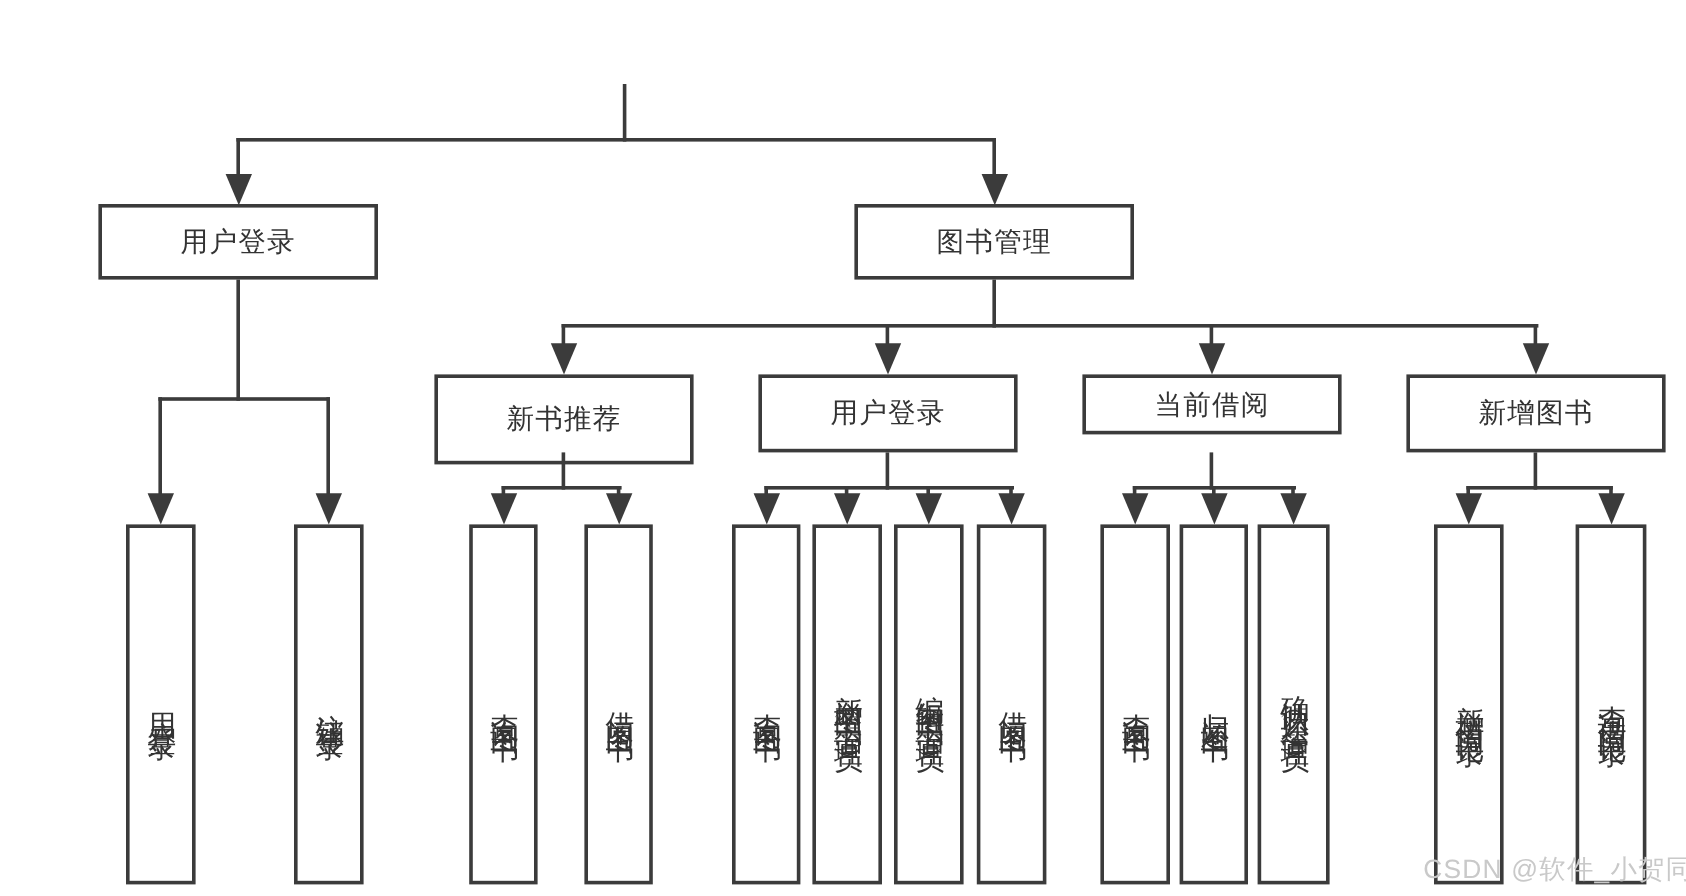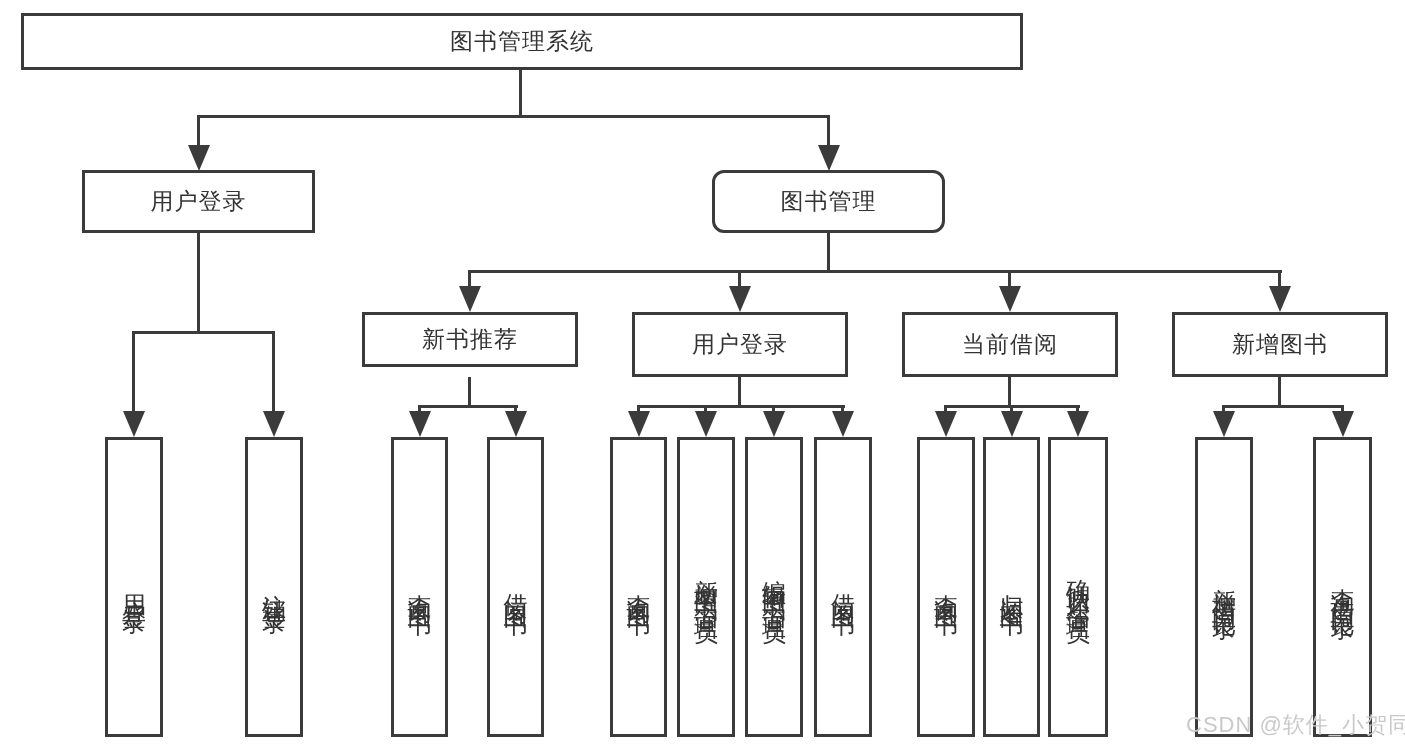--- a/index.html
+++ b/index.html
@@ -43,31 +43,30 @@
     color:#c9c9c9;
     letter-spacing:1px;
     white-space:nowrap;
   }
 </style>
 </head>
 <body>
 
 <div id="canvas">
 
-  <div class="box hbox" style="left:21px;top:13px;width:1002px;height:57px;">图书管理系统</div>
 
   <div class="box hbox" style="left:82px;top:170px;width:233px;height:63px;">用户登录</div>
 
-  <div class="box hbox" style="left:712px;top:170px;width:233px;height:63px;border-radius:12px;">图书管理</div>
+  <div class="box hbox" style="left:712px;top:170px;width:233px;height:63px;">图书管理</div>
 
-  <div class="box hbox" style="left:362px;top:312px;width:216px;height:55px;">新书推荐</div>
+  <div class="box hbox" style="left:362px;top:312px;width:216px;height:75px;">新书推荐</div>
 
   <div class="box hbox" style="left:632px;top:312px;width:216px;height:65px;">用户登录</div>
 
-  <div class="box hbox" style="left:902px;top:312px;width:216px;height:65px;text-align:center;">当前借阅</div>
+  <div class="box hbox" style="left:902px;top:312px;width:216px;height:50px;text-align:center;">当前借阅</div>
 
   <div class="box hbox" style="left:1172px;top:312px;width:216px;height:65px;">新增图书</div>
 
   <div class="box vbox" style="left:105px;top:437px;width:58px;height:300px;">用户登录</div>
 
   <div class="box vbox" style="left:245px;top:437px;width:58px;height:300px;">注销登录</div>
 
   <div class="box vbox" style="left:391px;top:437px;width:57px;height:300px;">查询图书</div>
 
   <div class="box vbox" style="left:487px;top:437px;width:57px;height:300px;">借阅图书</div>

